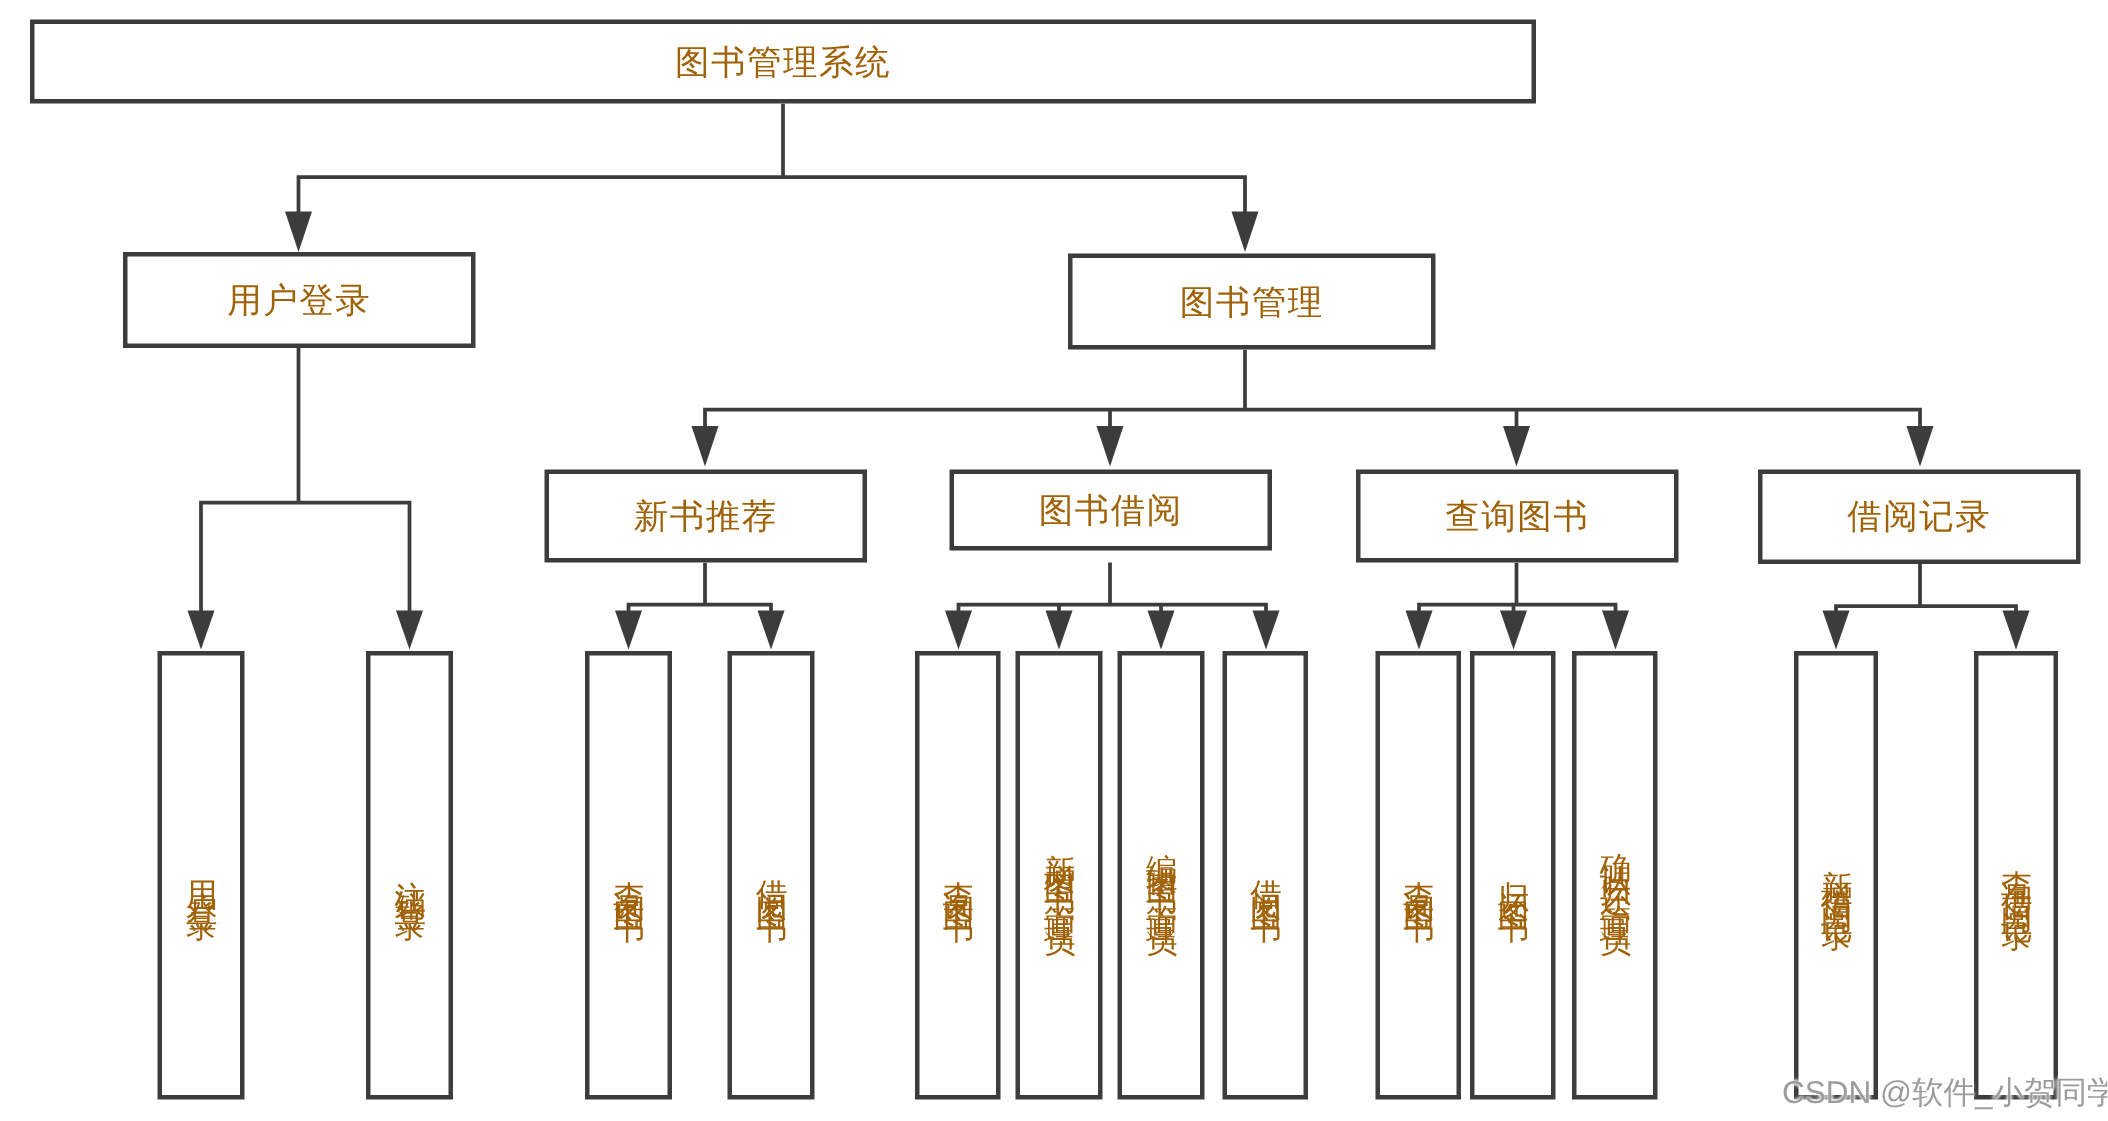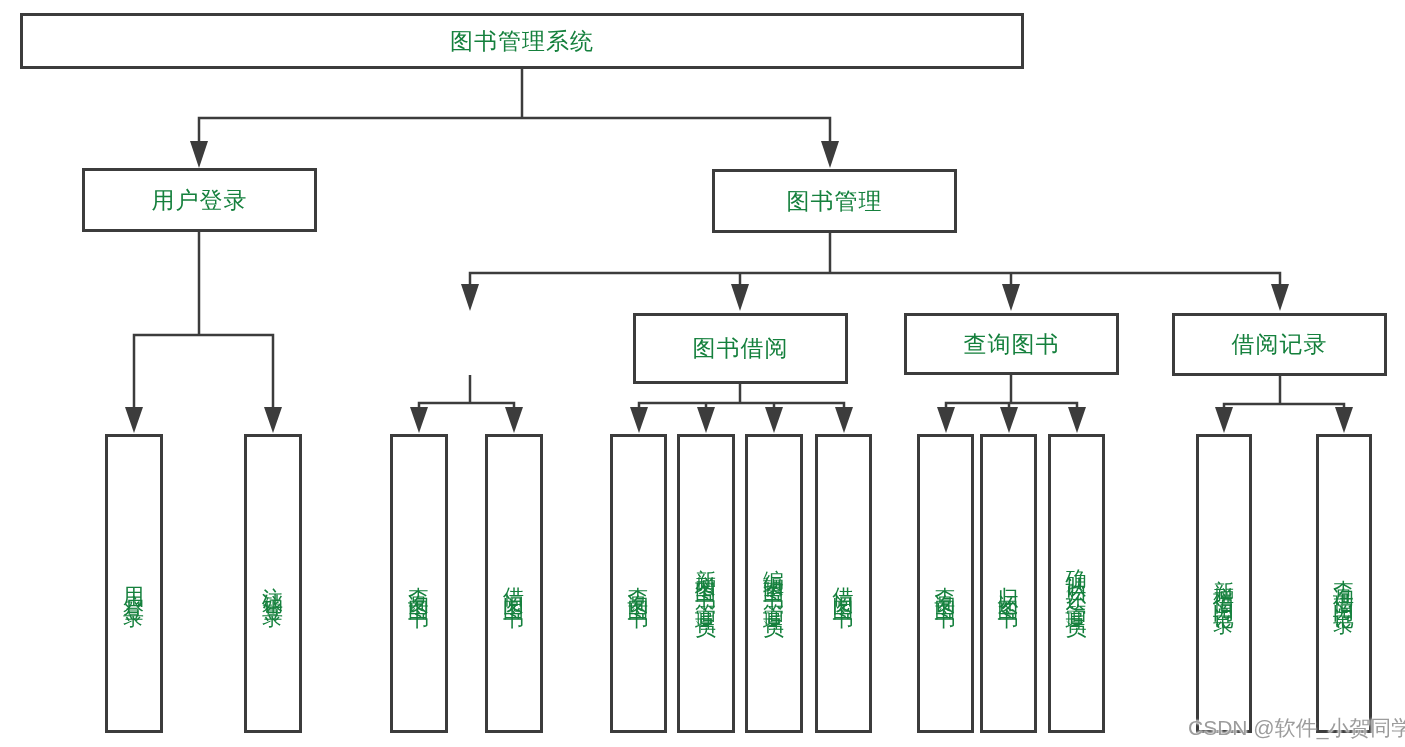--- a/index.html
+++ b/index.html
@@ -10,21 +10,21 @@
     font-family:"Liberation Sans","DejaVu Sans",sans-serif;
     overflow:hidden;
   }
   .connectors{position:absolute;left:0;top:0;z-index:1;}
   .node{
     position:absolute;
     box-sizing:border-box;
     border:3px solid #3c3c3c;
     background:#ffffff;
     display:flex;align-items:center;justify-content:center;
-    color:#15803d;
+    color:#a16207;
     z-index:2;
   }
   .node.h{font-size:23px;letter-spacing:1px;white-space:nowrap;}
   .node.v{
     writing-mode:vertical-rl;
     text-orientation:mixed;
     font-size:21px;
     letter-spacing:7px;
     line-height:1;
   }
@@ -96,21 +96,22 @@
       <polygon points="1215,407 1233,407 1224,433"></polygon>
       <polygon points="1335,407 1353,407 1344,433"></polygon>
     </g>
   </svg>
 
   <div class="node h" style="left:20px;top:13px;width:1004px;height:56px">图书管理系统</div>
 
   <div class="node h" style="left:82px;top:168px;width:235px;height:64px">用户登录</div>
   <div class="node h" style="left:712px;top:169px;width:245px;height:64px">图书管理</div>
 
-  <div class="node h" style="left:633px;top:313px;width:215px;height:71px">图书借阅</div>
+  <div class="node h" style="left:363px;top:313px;width:215px;height:62px">新书推荐</div>
+  <div class="node h" style="left:633px;top:313px;width:215px;height:54px">图书借阅</div>
   <div class="node h" style="left:904px;top:313px;width:215px;height:62px">查询图书</div>
   <div class="node h" style="left:1172px;top:313px;width:215px;height:63px">借阅记录</div>
 
   <div class="node v" style="left:105px;top:434px;width:58px;height:299px">用户登录</div>
   <div class="node v" style="left:244px;top:434px;width:58px;height:299px">注销登录</div>
 
   <div class="node v" style="left:390px;top:434px;width:58px;height:299px">查询图书</div>
   <div class="node v" style="left:485px;top:434px;width:58px;height:299px">借阅图书</div>
 
   <div class="node v" style="left:610px;top:434px;width:57px;height:299px">查询图书</div>

